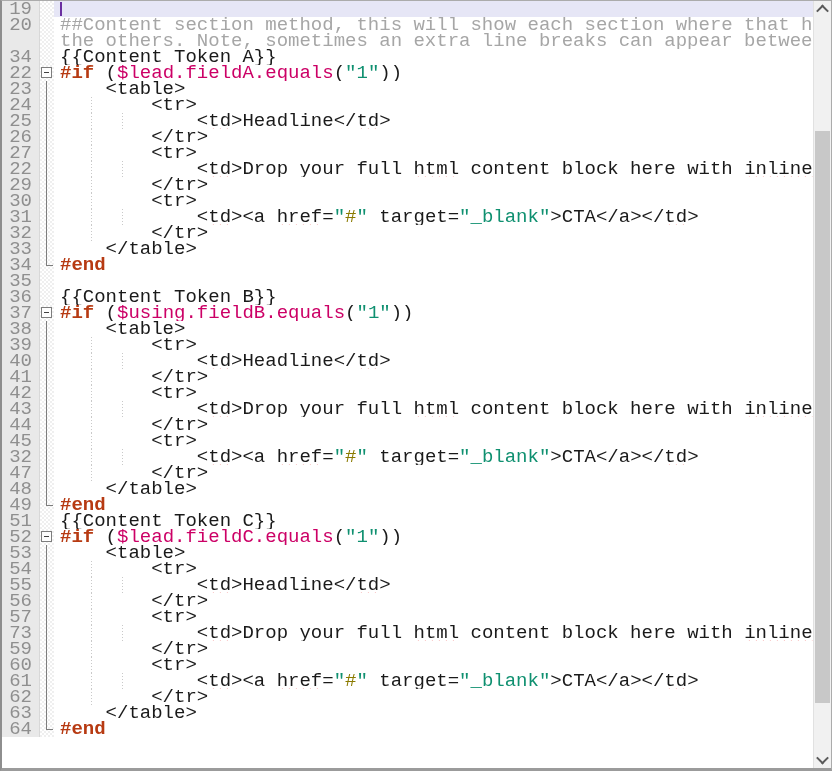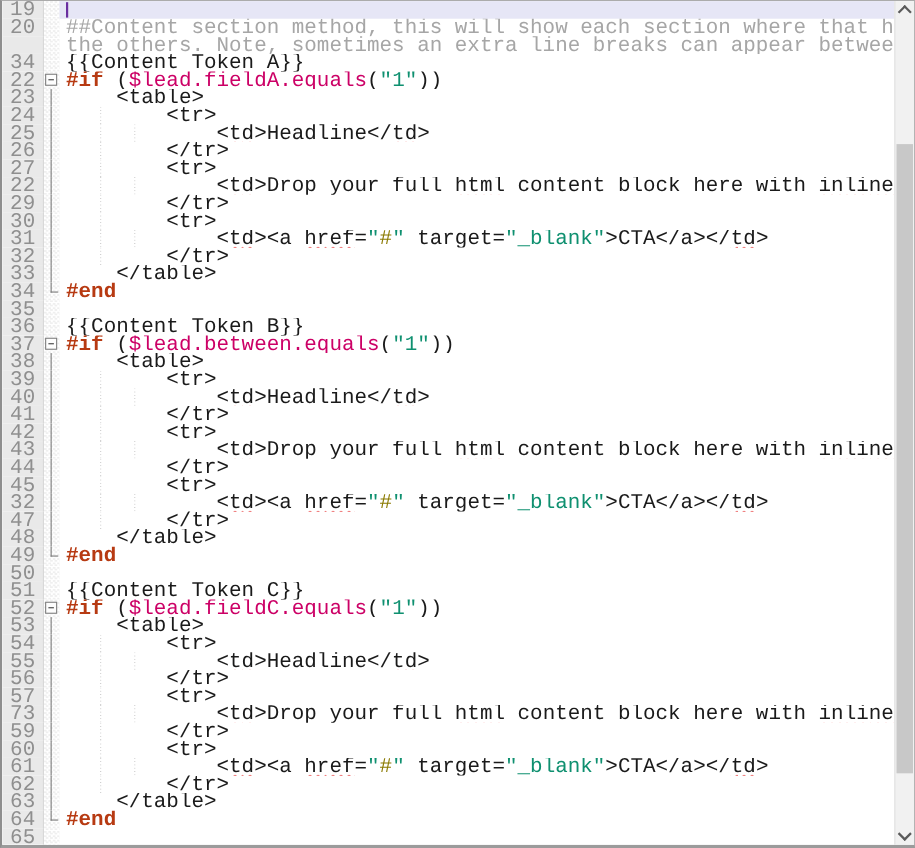--- a/index.html
+++ b/index.html
@@ -167,21 +167,21 @@
         <span class="code"></span>
       </div>
       <div class="row">
         <span class="ln">36</span>
         <span class="fold"></span>
         <span class="code"><span class="t-p">{{Content Token B}}</span></span>
       </div>
       <div class="row">
         <span class="ln">37</span>
         <span class="fold f-open"></span>
-        <span class="code"><span class="t-d">#if</span><span class="t-p"> (</span><span class="t-v">$lead.between.equals</span><span class="t-p">(</span><span class="t-s">"1"</span><span class="t-p">))</span></span>
+        <span class="code"><span class="t-d">#if</span><span class="t-p"> (</span><span class="t-v">$using.fieldB.equals</span><span class="t-p">(</span><span class="t-s">"1"</span><span class="t-p">))</span></span>
       </div>
       <div class="row">
         <span class="ln">38</span>
         <span class="fold f-mid"></span>
         <span class="code"><span class="t-p">    &lt;table&gt;</span></span>
       </div>
       <div class="row">
         <span class="ln">39</span>
         <span class="fold f-mid"></span>
         <span class="code"><span class="guide" style="left: 37.2px;"></span><span class="t-p">        &lt;tr&gt;</span></span>
@@ -230,25 +230,20 @@
         <span class="ln">48</span>
         <span class="fold f-mid"></span>
         <span class="code"><span class="t-p">    &lt;/table&gt;</span></span>
       </div>
       <div class="row">
         <span class="ln">49</span>
         <span class="fold f-end"></span>
         <span class="code"><span class="t-d">#end</span></span>
       </div>
       <div class="row">
-        <span class="ln">50</span>
-        <span class="fold"></span>
-        <span class="code"></span>
-      </div>
-      <div class="row">
         <span class="ln">51</span>
         <span class="fold"></span>
         <span class="code"><span class="t-p">{{Content Token C}}</span></span>
       </div>
       <div class="row">
         <span class="ln">52</span>
         <span class="fold f-open"></span>
         <span class="code"><span class="t-d">#if</span><span class="t-p"> (</span><span class="t-v">$lead.fieldC.equals</span><span class="t-p">(</span><span class="t-s">"1"</span><span class="t-p">))</span></span>
       </div>
       <div class="row">
@@ -303,25 +298,20 @@
       </div>
       <div class="row">
         <span class="ln">63</span>
         <span class="fold f-mid"></span>
         <span class="code"><span class="t-p">    &lt;/table&gt;</span></span>
       </div>
       <div class="row">
         <span class="ln">64</span>
         <span class="fold f-end"></span>
         <span class="code"><span class="t-d">#end</span></span>
-      </div>
-      <div class="row">
-        <span class="ln">65</span>
-        <span class="fold"></span>
-        <span class="code"></span>
       </div>
     </div>
   <div id="vscroll">
     <div class="sb-btn" id="sb-up">
       <span class="chev"></span>
     </div>
     <div id="sb-thumb" style="top: 130px; height: 572px;"></div>
     <div class="sb-btn" id="sb-down">
       <span class="chev"></span>
     </div>

